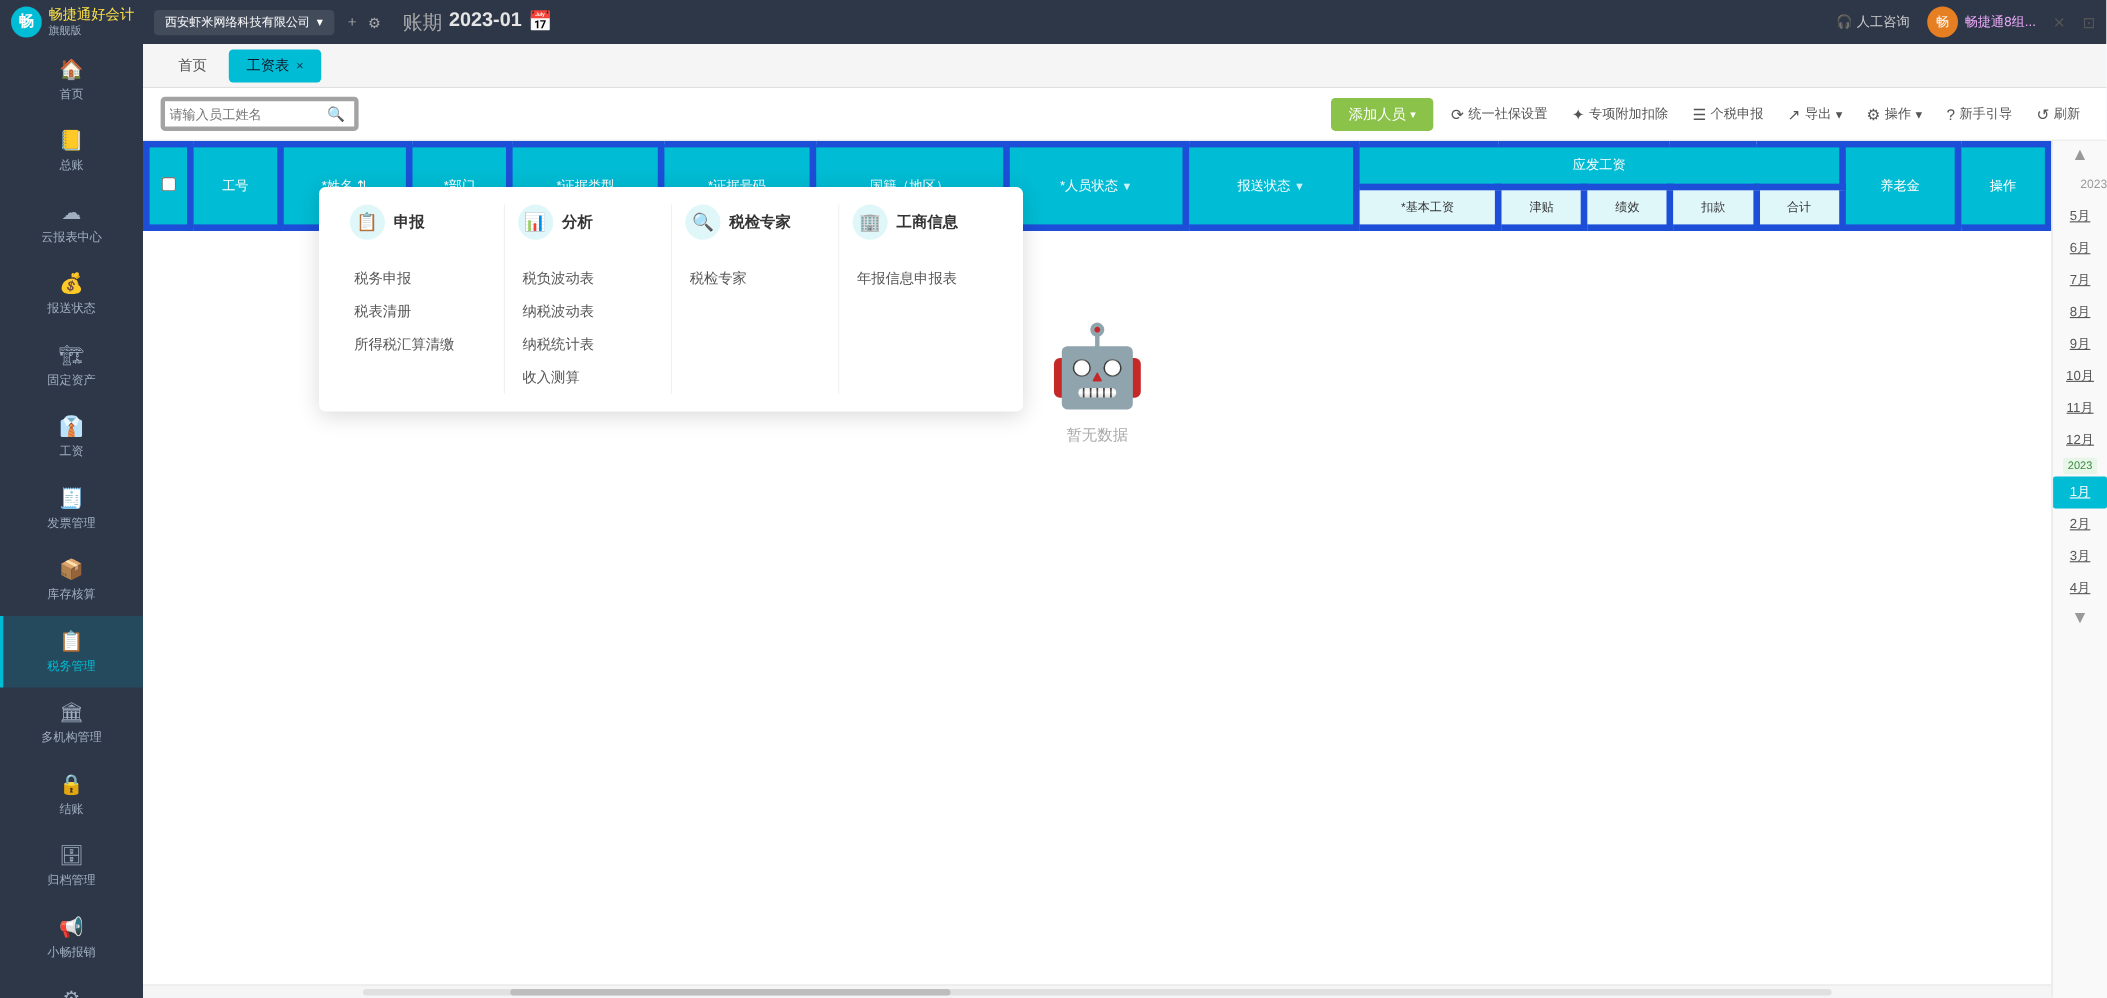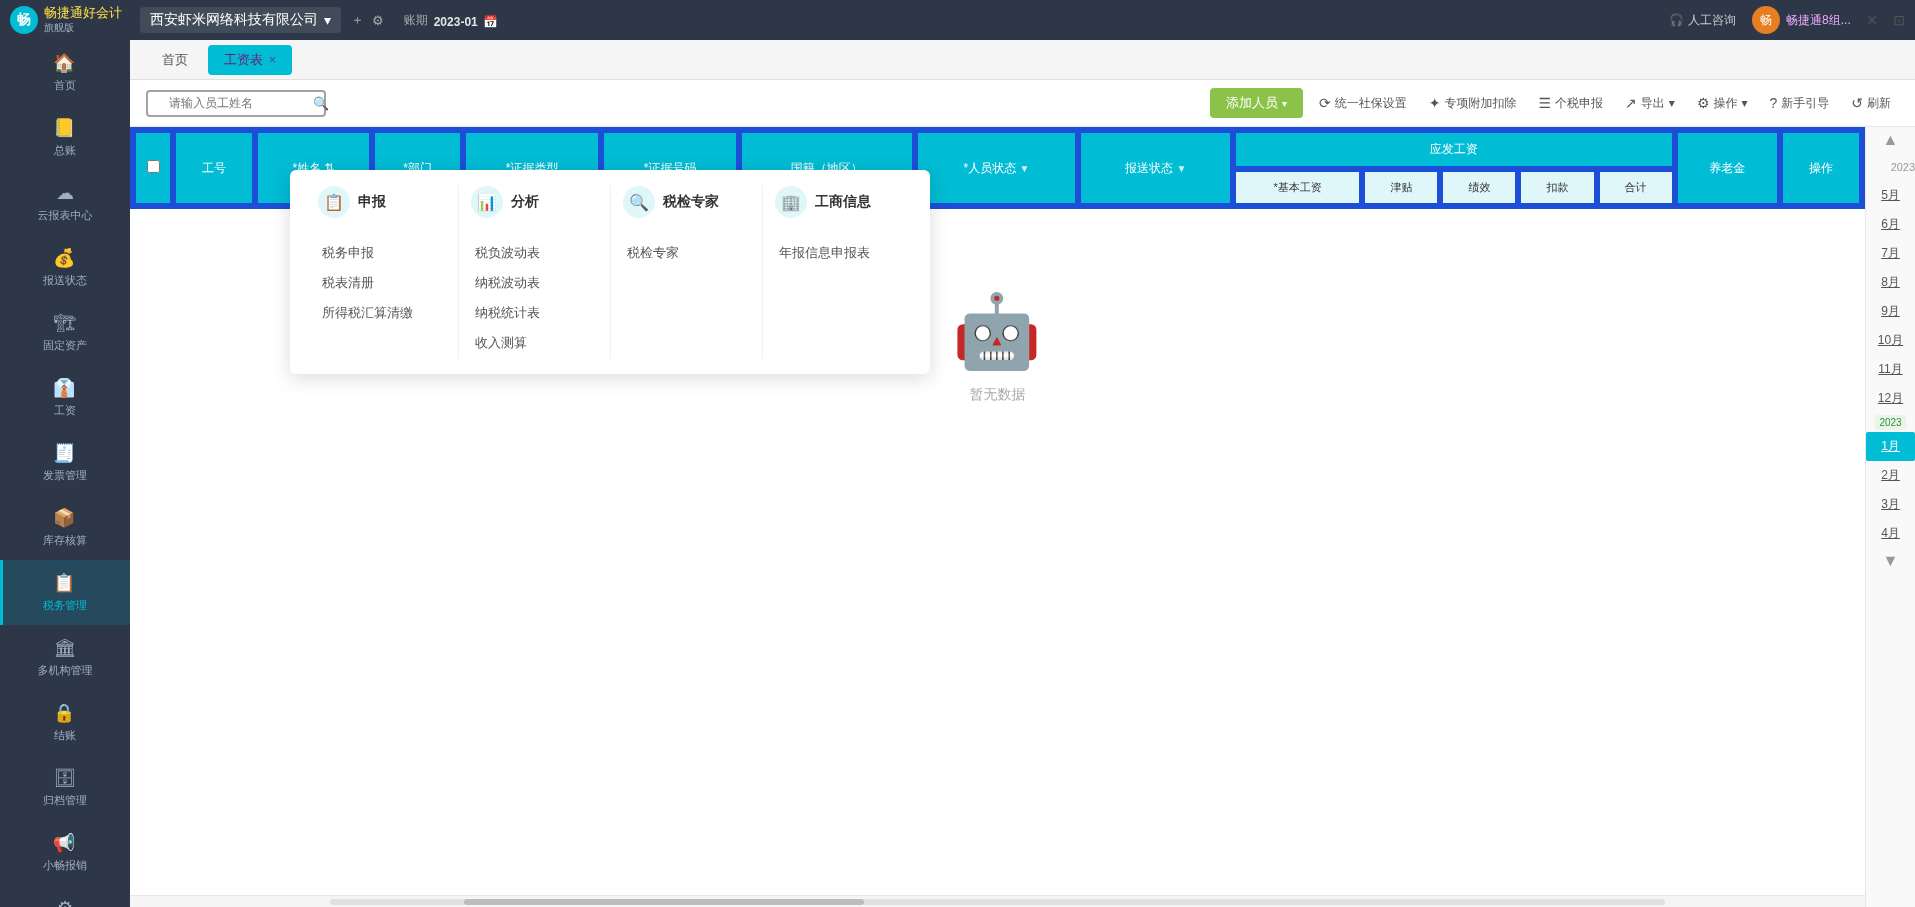--- a/index.html
+++ b/index.html
@@ -18,23 +18,23 @@
     .logo-icon {
       width: 28px; height: 28px; background: #00bcd4;
       border-radius: 50%; display: flex; align-items: center; justify-content: center;
       font-size: 14px; color: #fff; font-weight: bold;
     }
     .logo-text { font-size: 13px; color: #fde047; line-height: 1.2; }
     .logo-sub { font-size: 10px; color: #a0aec0; }
     .company-select {
       display: flex; align-items: center; gap: 6px;
       background: rgba(255,255,255,0.1); border-radius: 4px;
-      padding: 4px 10px; cursor: pointer; color: #fff; font-size: 14px; justify-content: flex-end;
-    }
-    .period-area { margin-left: 20px; display: flex; align-items: flex-end; gap: 6px; color: #ccc; font-size: 12px; }
+      padding: 4px 10px; cursor: pointer; color: #fff; font-size: 11px; justify-content: flex-end;
+    }
+    .period-area { margin-left: 20px; display: flex; align-items: flex-start; gap: 6px; color: #ccc; font-size: 18px; }
     .period-label { color: #aaa; }
     .period-value { color: #e5e5e5; font-weight: bold; }
     .header-right { margin-left: auto; display: flex; align-items: center; gap: 16px; }
     .header-btn { color: #ccc; font-size: 12px; display: flex; align-items: center; gap: 4px; cursor: pointer; }
     .user-avatar { width: 28px; height: 28px; border-radius: 50%; background: #e67e22; display: flex; align-items: center; justify-content: center; color: #fff; font-size: 12px; }
 
     
     .main-layout { display: flex; height: calc(907px - 40px); }
 
     
@@ -60,33 +60,33 @@
     .tab-bar {
       background: #f5f5f5; border-bottom: 1px solid #e0e0e0;
       display: flex; align-items: center; padding: 0 16px; height: 40px; gap: 4px;
     }
     .tab-item {
       padding: 6px 16px; border-radius: 4px 4px 0 0; cursor: pointer;
       font-size: 13px; color: #555; display: flex; align-items: center; gap: 6px;
     }
     .tab-item.home { color: #555; }
     .tab-item.active {
-      background: #00bcd4; color: #701a75; border-radius: 4px;
+      background: #00bcd4; color: #0f172a; border-radius: 4px;
     }
     .tab-close { font-size: 12px; cursor: pointer; opacity: 0.8; }
 
     
     .toolbar {
       background: #fff; border-bottom: 1px solid #e8e8e8;
       display: flex; align-items: center; padding: 8px 16px; gap: 8px;
       flex-wrap: wrap;
     }
     .search-input-wrap {
-      display: flex; border: 2px solid #a3a3a3;
-      border-radius: 4px; padding: 4px 21px; gap: 4px; background: #fff; width: 180px;
+      display: flex; border: 4px solid #a3a3a3;
+      border-radius: 4px; padding: 4px 4px; gap: 4px; background: #fff; width: 180px;
     }
     .search-input {
       border: none; outline: none; font-size: 12px; color: #555; background: transparent; width: 140px;
     }
     .btn-add {
       background: #8bc34a; color: #fff; border: none; border-radius: 4px;
       padding: 6px 16px; cursor: pointer; font-size: 13px; display: flex; align-items: center; gap: 4px;
       margin-left: auto;
     }
     .btn-add-arrow { font-size: 10px; }

